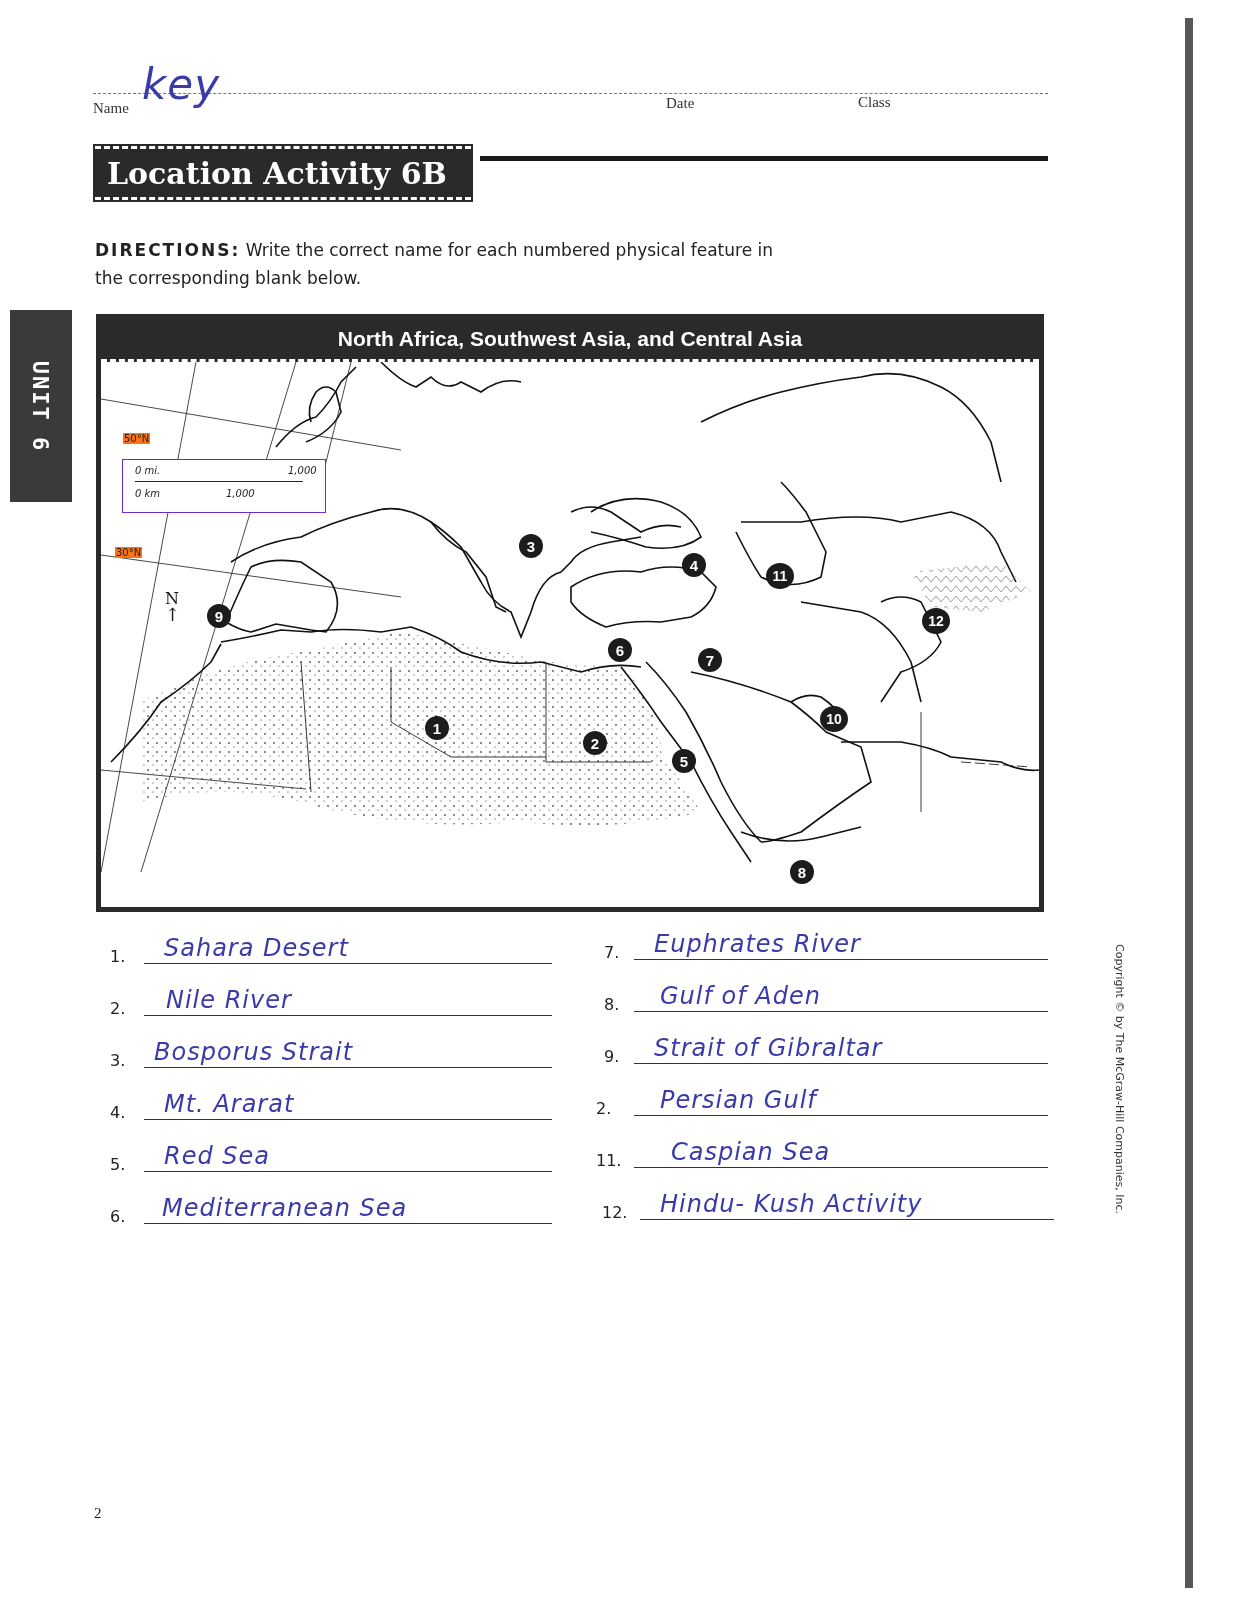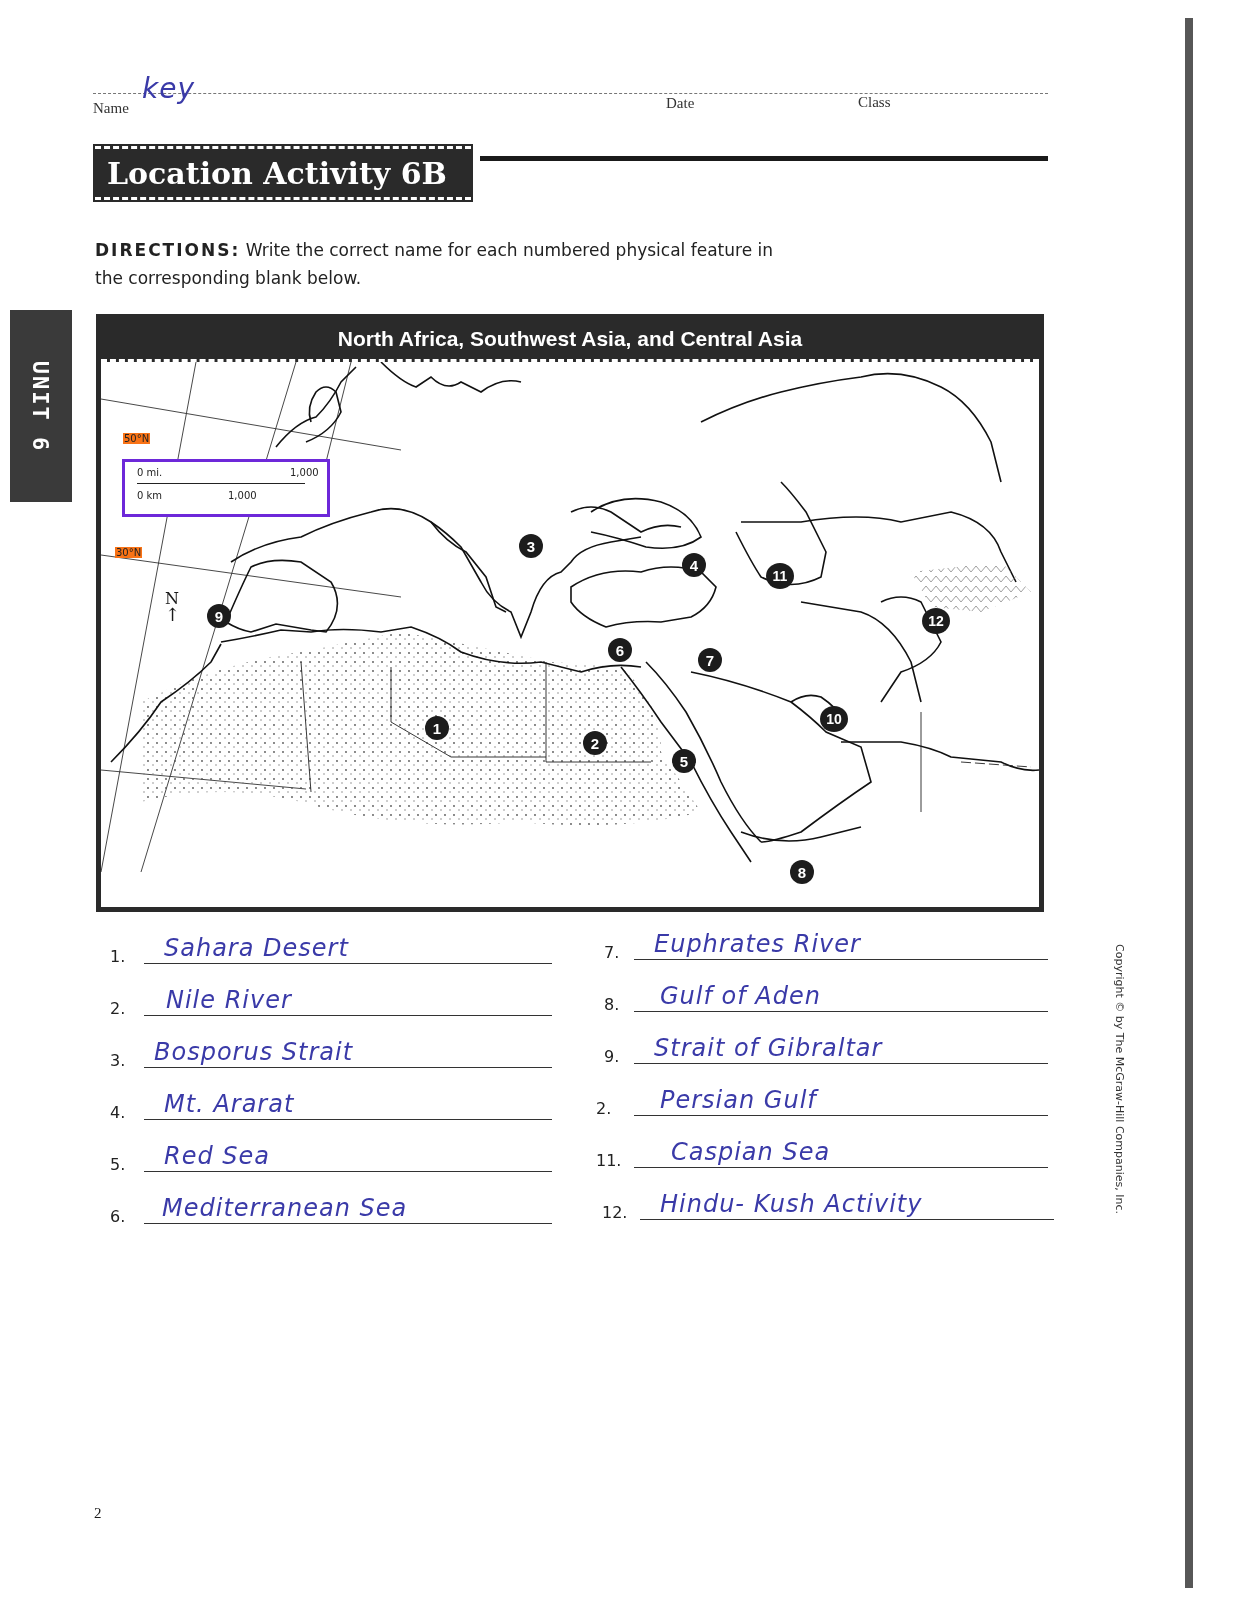--- a/index.html
+++ b/index.html
@@ -44,22 +44,22 @@
     }
     .map-title {
       left: 0; top: 0; width: 100%; height: 40px; background: #2a2a2a; color: #fff;
       font-family: "Liberation Sans", sans-serif; font-weight: bold; font-size: 21px;
       display: flex; align-items: center; justify-content: center;
       border-bottom: 3px dashed #fff;
     }
     .map-svg { left: 0; top: 43px; }
 
     .scale-box {
-      left: 21px; top: 140px; width: 202px; height: 52px; border: 3px solid #6d28d9; background: #fff;
-      font-size: 10px; color: #222;
+      left: 21px; top: 140px; width: 202px; height: 52px; border: 1px solid #6d28d9; background: #fff;
+      font-size: 10px; color: #222; font-style: italic;
     }
     .marker {
       width: 24px; height: 24px; border-radius: 50%; background: #1c1c1c; color: #fff;
       font-family: "Liberation Sans", sans-serif; font-weight: bold; font-size: 15px;
       display: flex; align-items: center; justify-content: center;
     }
     .marker.wide { width: 28px; height: 26px; font-size: 14px; }
     .lat-label { font-size: 10px; color: #222; background: #f97316; padding: 0 1px; }
 
     
@@ -73,21 +73,21 @@
       font-size: 11px; color: #333; white-space: nowrap;
     }
     .edge-bar { left: 1185px; top: 18px; width: 8px; height: 1570px; background: #3a3a3a; opacity: .85; }
     .page-num { left: 94px; top: 1505px; font-family: "Liberation Serif", serif; font-size: 15px; }
   </style>
 </head>
 <body>
 
 <div class="abs name-line"></div>
 <div class="abs label-serif" style="left:93px;top:100px;">Name</div>
-<div class="abs hand" style="left:142px;top:72px;font-size:28px;">key</div>
+<div class="abs hand" style="left:142px;top:60px;font-size:42px;">key</div>
 <div class="abs label-serif" style="left:666px;top:95px;">Date</div>
 <div class="abs label-serif" style="left:858px;top:94px;">Class</div>
 
 <div class="abs title-banner">
     <span>Location Activity 6B</span>
   </div>
 <div class="abs title-rule"></div>
 
 <div class="abs directions">
   <b>DIRECTIONS:</b>

